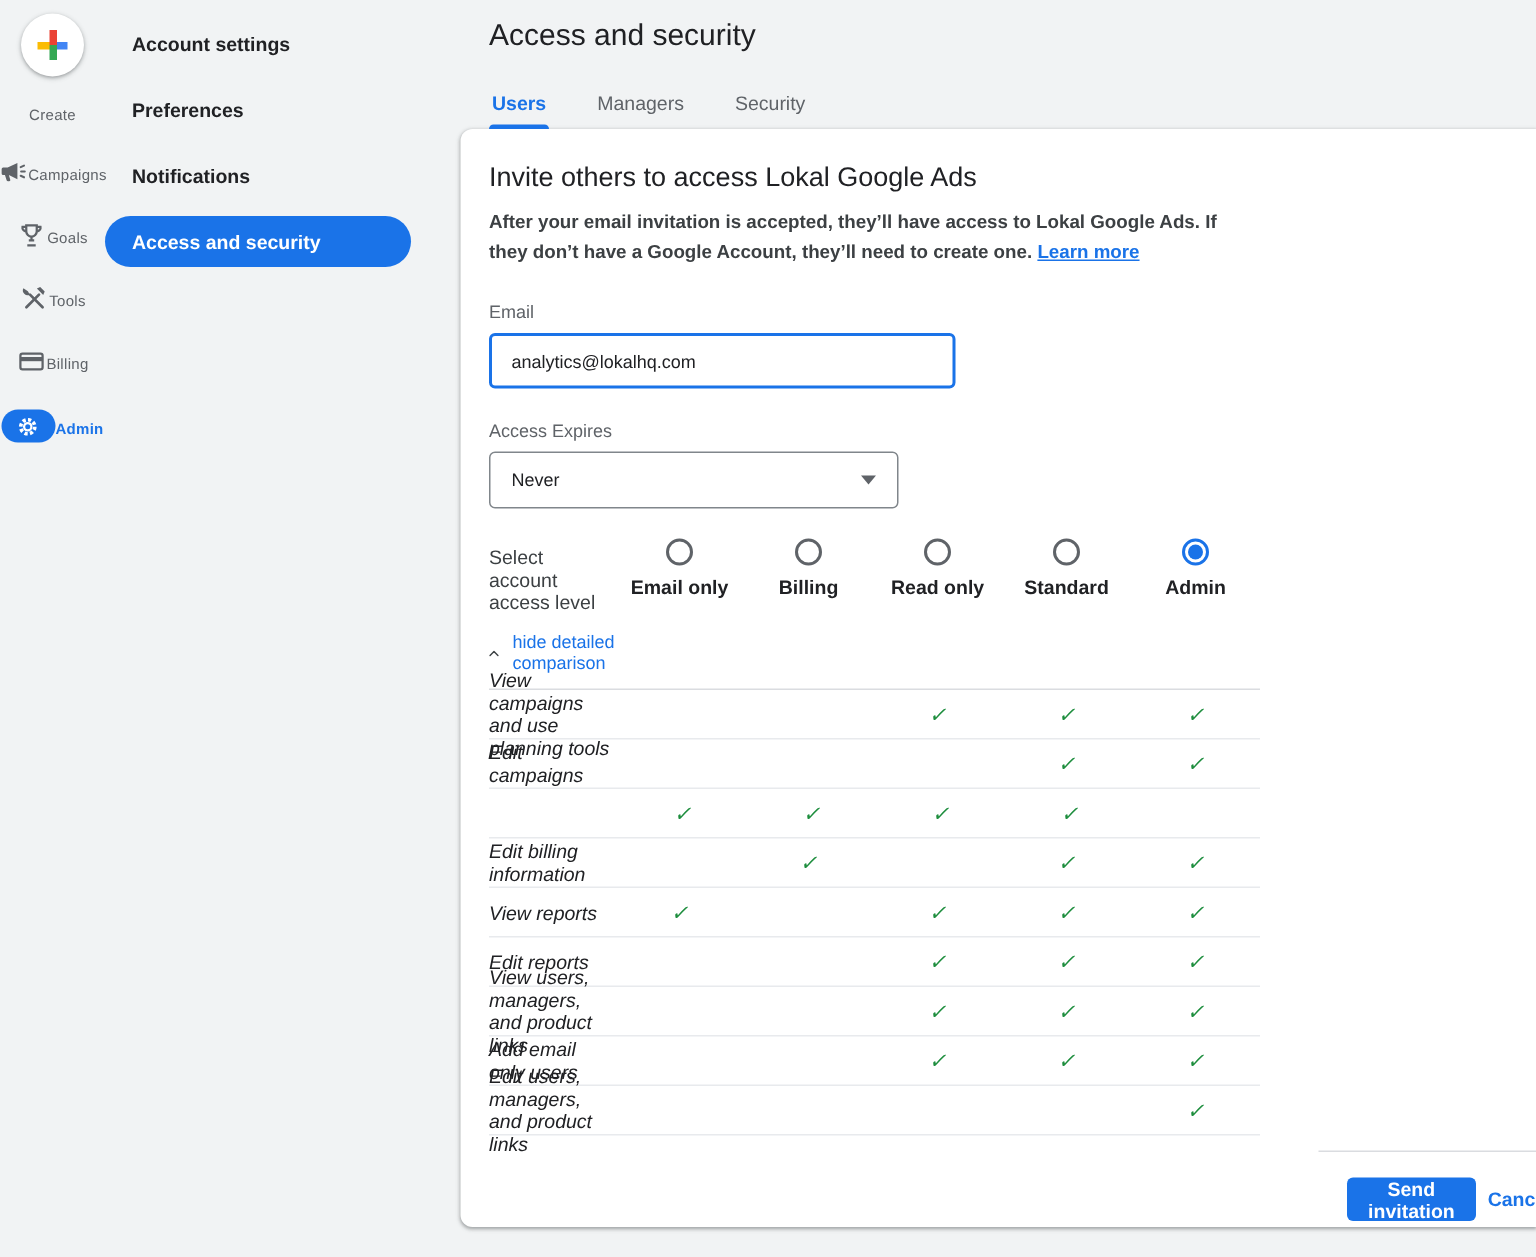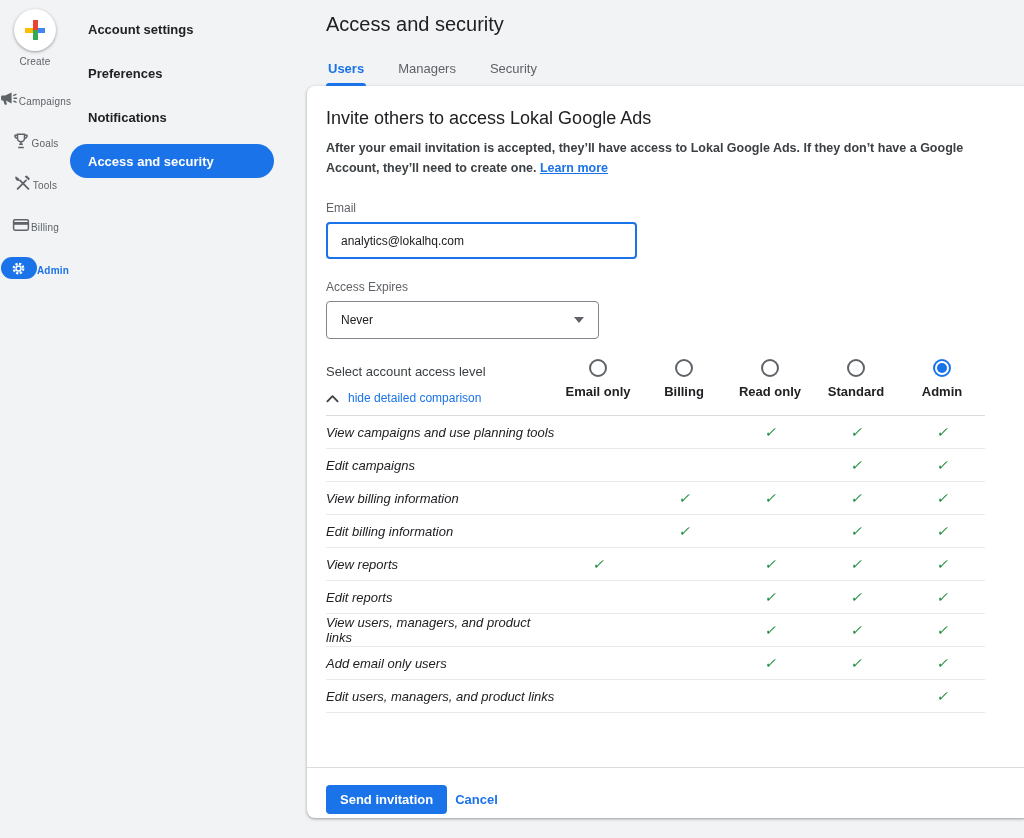--- a/index.html
+++ b/index.html
@@ -16,21 +16,21 @@
   .create-wrap { display: flex; flex-direction: column; align-items: center; }
   .create-btn {
     width: 42px; height: 42px; border-radius: 50%; background: #fff; border: none; cursor: pointer;
     box-shadow: 0 1px 2px rgba(60,64,67,.3), 0 1px 3px 1px rgba(60,64,67,.15);
     position: relative;
   }
   .plus-h { position: absolute; left: 11px; top: 18.5px; width: 20px; height: 5px;
     background: linear-gradient(to right, #fbbc04 50%, #4285f4 50%); }
   .plus-v { position: absolute; left: 18.5px; top: 11px; width: 5px; height: 20px;
     background: linear-gradient(to bottom, #ea4335 50%, #34a853 50%); }
-  .rail-label { font-size: 10px; color: #5f6368; margin-top: 5px; letter-spacing: .2px; }
+  .rail-label { font-size: 10px; color: #5f6368; margin-top: 21px; letter-spacing: .2px; }
   .rail-item { display: flex; align-items: center; margin-top: 22px; cursor: pointer; }
   .rail-item .rail-label { margin-top: 4px; }
   .rail-icon { width: 20px; height: 20px; display: flex; align-items: center; justify-content: center; }
   .rail-pill { width: 36px; height: 22px; border-radius: 11px; background: #1a73e8;
     display: flex; align-items: center; justify-content: center; }
   .rail-item.active .rail-label { color: #1a73e8; font-weight: bold; }
 
   
   .subnav { width: 237px; flex: 0 0 237px; padding-top: 7px; }
   .subnav-item { height: 44px; display: flex; align-items: center; padding-left: 18px;
@@ -42,21 +42,21 @@
   .main { flex: 1; min-width: 0; display: flex; flex-direction: column; }
   .page-title { font-size: 20px; font-weight: normal; color: #202124; margin: 13px 0 0 19px; }
   .tabs { display: flex; gap: 30px; margin: 21px 0 0 19px; }
   .tab { font-size: 13px; color: #5f6368; padding: 4px 2px 10px; position: relative; cursor: pointer; }
   .tab.active { color: #1a73e8; font-weight: bold; }
   .tab.active::after { content: ""; position: absolute; left: 0; right: 0; bottom: 0; height: 3px;
     background: #1a73e8; border-radius: 3px 3px 0 0; }
 
   .card { background: #fff; border-radius: 8px 0 0 8px; margin-bottom: 20px; flex: 1;
     box-shadow: 0 1px 2px rgba(60,64,67,.3), 0 1px 3px 1px rgba(60,64,67,.15);
-    display: flex; flex-direction: column; }
+    display: flex; }
   .card-body { padding: 22px 39px 30px 19px; }
   .card-heading { font-size: 18px; font-weight: normal; color: #202124; }
   .card-desc { margin-top: 9px; max-width: 665px; font-size: 12.5px; font-weight: bold;
     color: #3c4043; line-height: 1.6; }
   .card-desc a { color: #1a73e8; text-decoration: underline; cursor: pointer; }
 
   .field-label { display: block; font-size: 12px; color: #5f6368; }
   .field-email { margin-top: 23px; }
   .email-input { display: block; margin-top: 7px; width: 311px; height: 37px;
     border: 2px solid #1a73e8; border-radius: 4px; padding: 0 13px; font-size: 12px;
@@ -245,21 +245,20 @@
             </div>
             <div class="perm-row">
               <div class="perm-label">Edit campaigns</div>
               <div class="perm-cell"></div>
               <div class="perm-cell"></div>
               <div class="perm-cell"></div>
               <div class="perm-cell">✓</div>
               <div class="perm-cell">✓</div>
             </div>
             <div class="perm-row">
-              <div class="perm-label">View billing information</div>
               <div class="perm-cell"></div>
               <div class="perm-cell">✓</div>
               <div class="perm-cell">✓</div>
               <div class="perm-cell">✓</div>
               <div class="perm-cell">✓</div>
             </div>
             <div class="perm-row">
               <div class="perm-label">Edit billing information</div>
               <div class="perm-cell"></div>
               <div class="perm-cell">✓</div>

